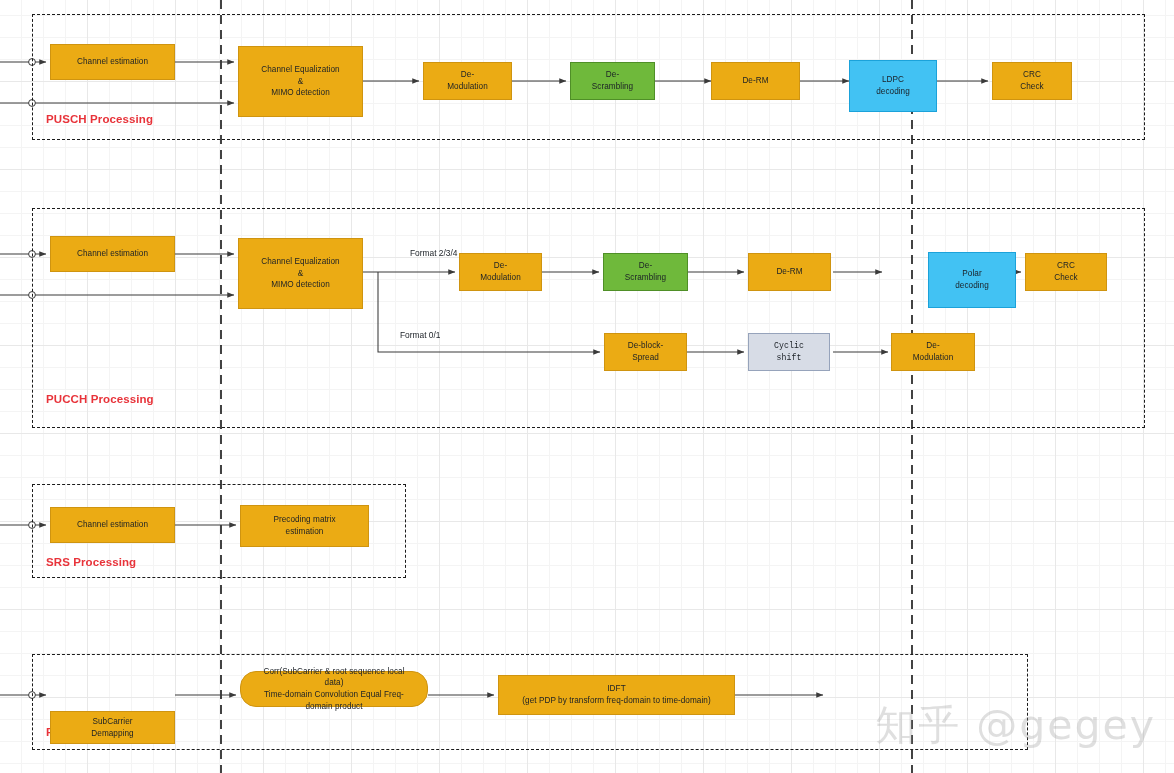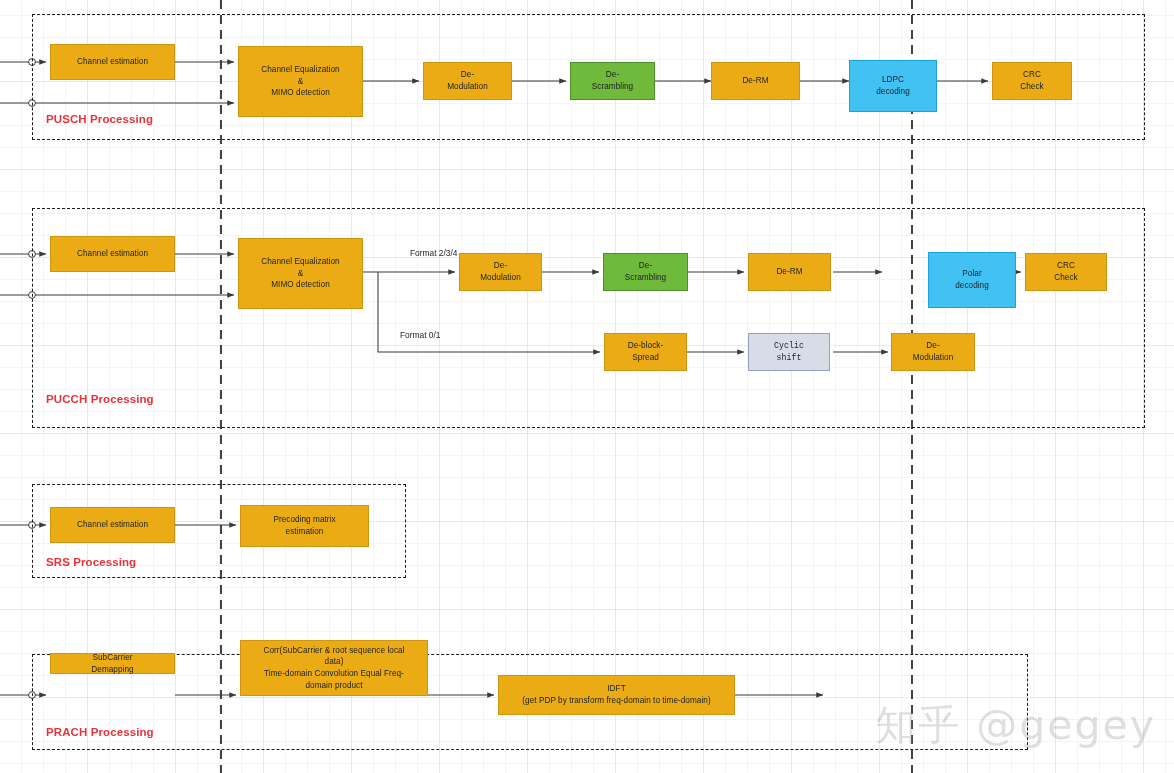--- a/index.html
+++ b/index.html
@@ -175,22 +175,22 @@
   <div class="node orange" style="left:604px; top:333px; width:83px; height:38px;">De-block-Spread</div>
   <div class="node lav" style="left:748px; top:333px; width:82px; height:38px;">Cyclic shift</div>
   <div class="node orange" style="left:891px; top:333px; width:84px; height:38px;">De-Modulation</div>
 
   <div class="edge-label" style="left:384px; top:248px;margin-left:26px;">Format 2/3/4</div>
   <div class="edge-label" style="left:400px; top:330px;">Format 0/1</div>
 
   <div class="node orange" style="left:50px; top:507px; width:125px; height:36px;">Channel estimation</div>
   <div class="node orange" style="left:240px; top:505px; width:129px; height:42px;">Precoding matrix estimation</div>
 
-  <div class="node orange" style="left:50px; top:653px; width:125px; height:21px;">SubCarrier Demapping</div>
-  <div class="node orange" style="left:240px; top:640px; width:188px; height:56px; white-space:pre-line;">Corr(SubCarrier &amp; root sequence local data)
+  <div class="node orange" style="left:50px; top:711px; width:125px; height:33px;">SubCarrier Demapping</div>
+  <div class="node orange" style="left:240px; top:671px; width:188px; height:36px; white-space:pre-line;border-radius:16px;">Corr(SubCarrier &amp; root sequence local data)
 Time-domain Convolution Equal Freq-
 domain product</div>
   <div class="node orange" style="left:498px; top:675px; width:237px; height:40px; white-space:pre-line;">IDFT
 (get PDP by transform freq-domain to time-domain)</div>
 
   <div class="watermark">知乎 @gegey</div>
 
 </div>
 
 </body></html>

